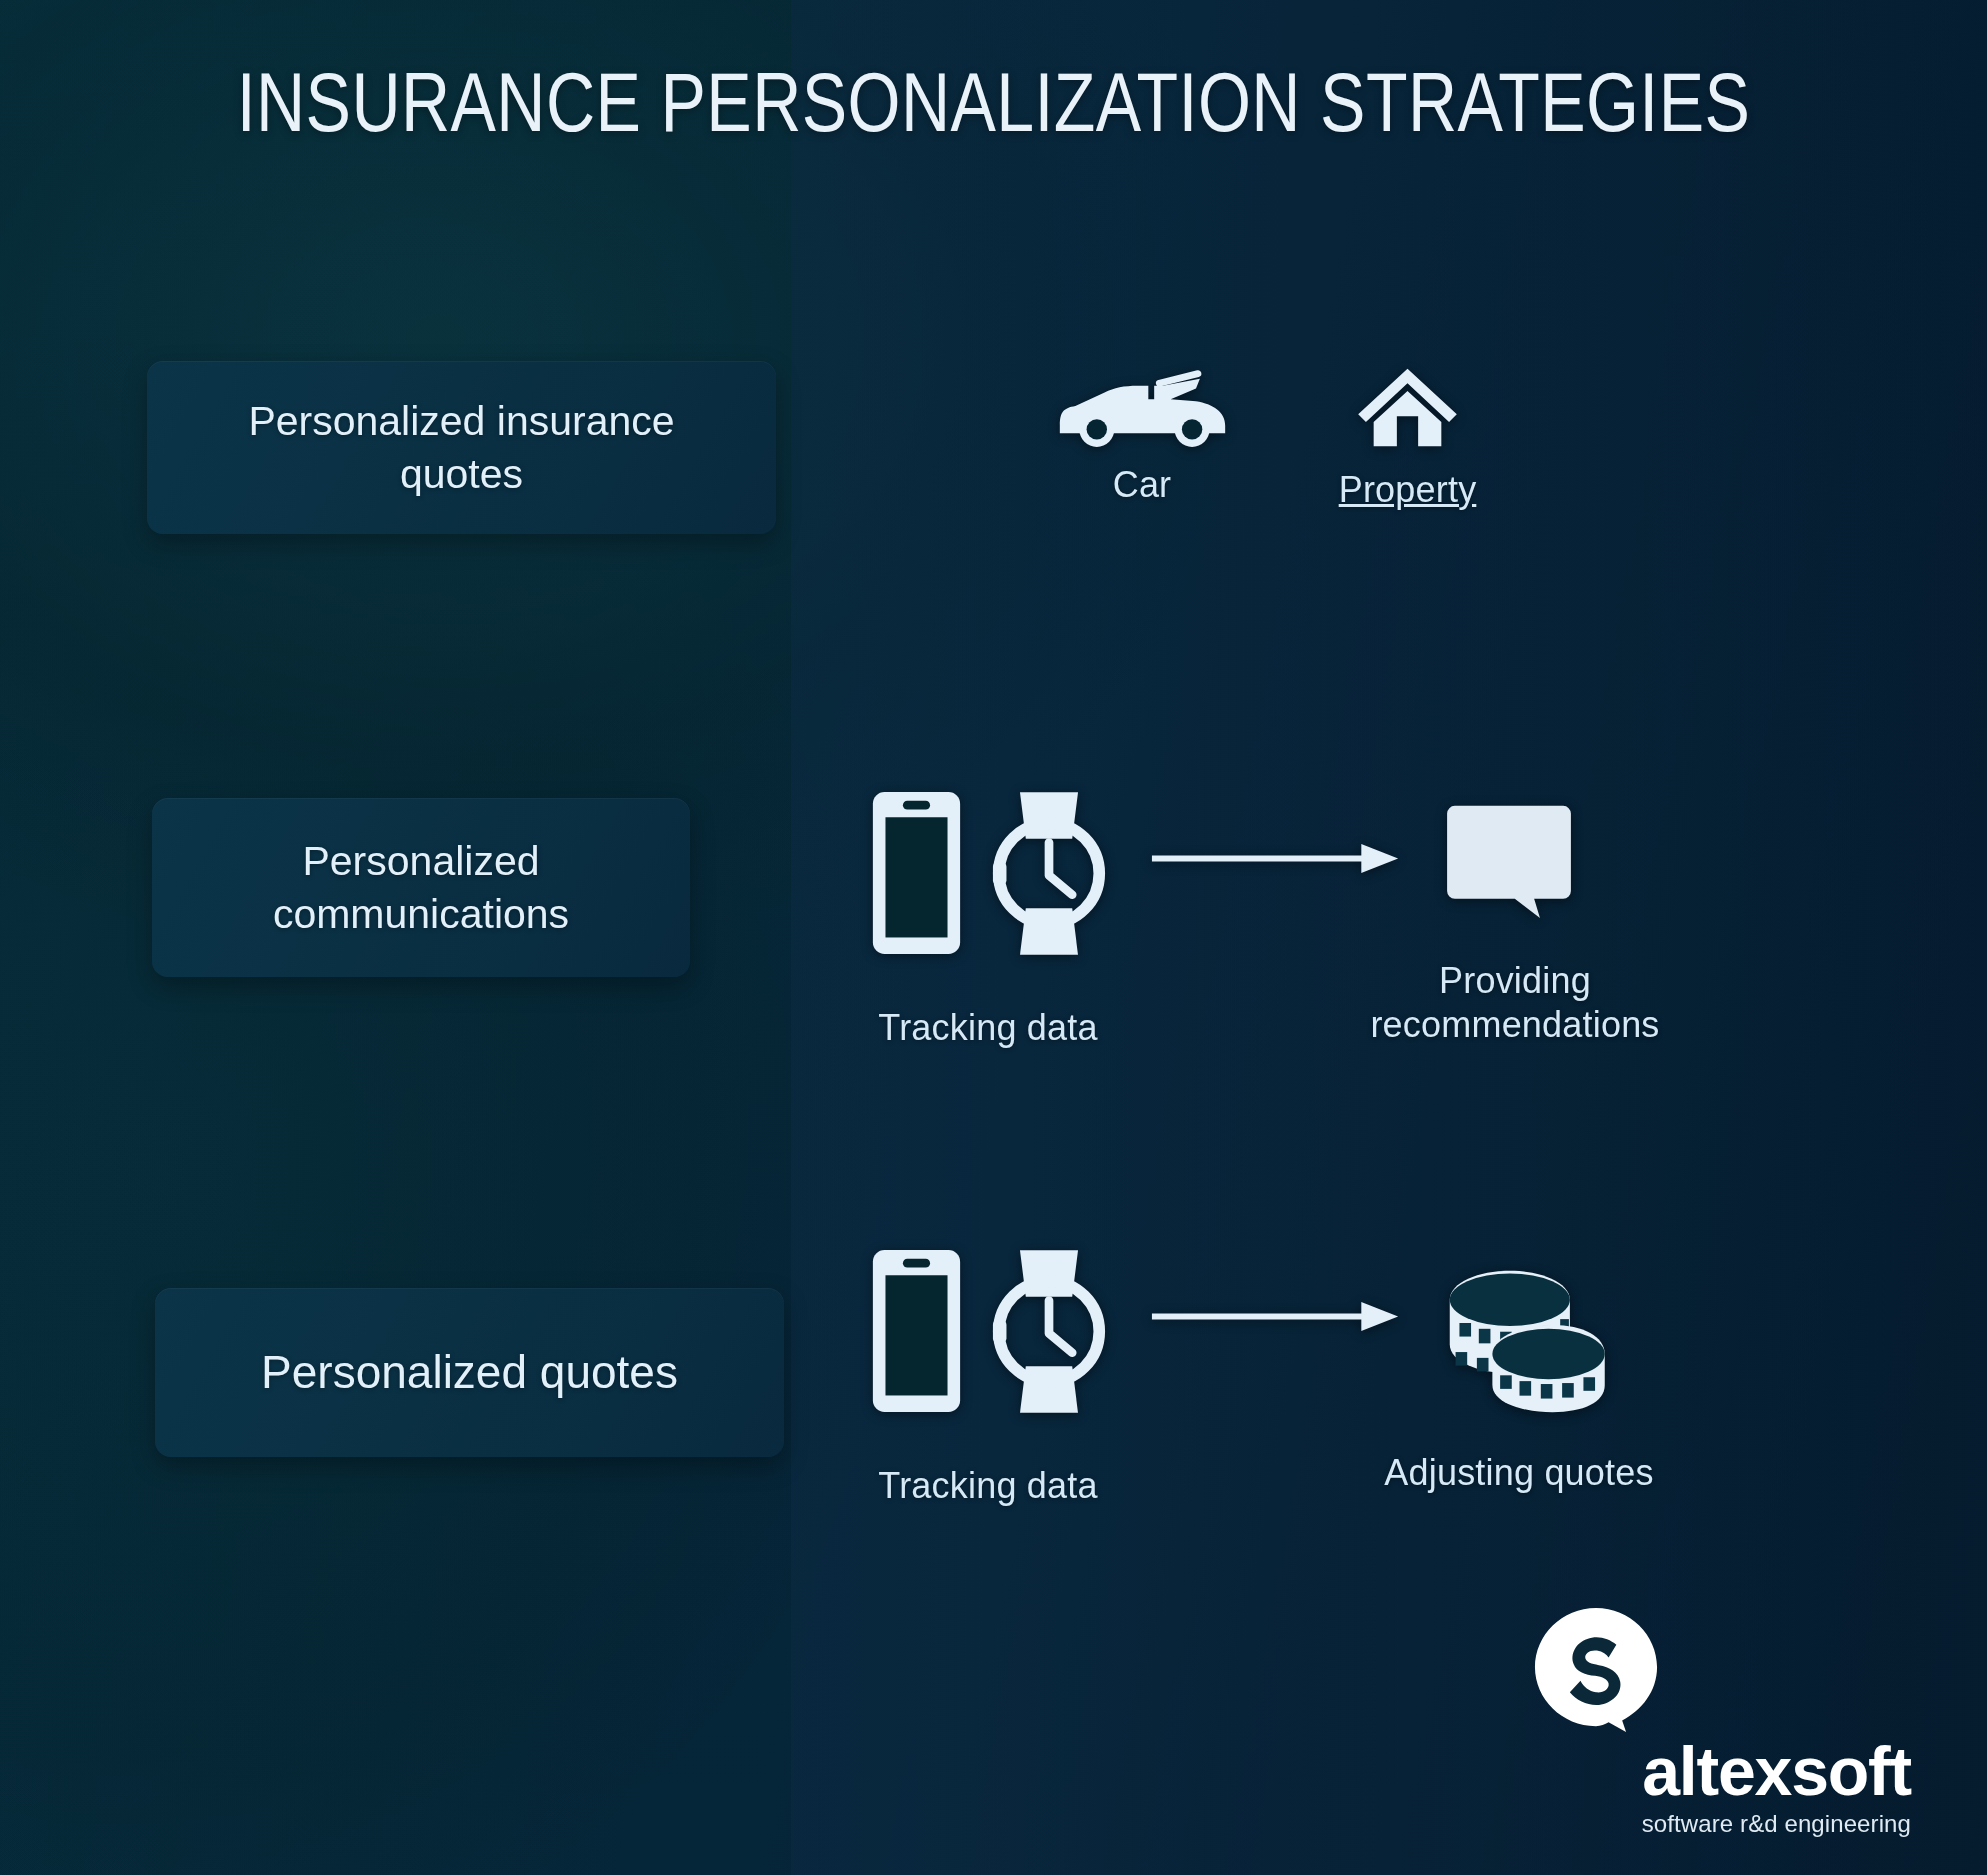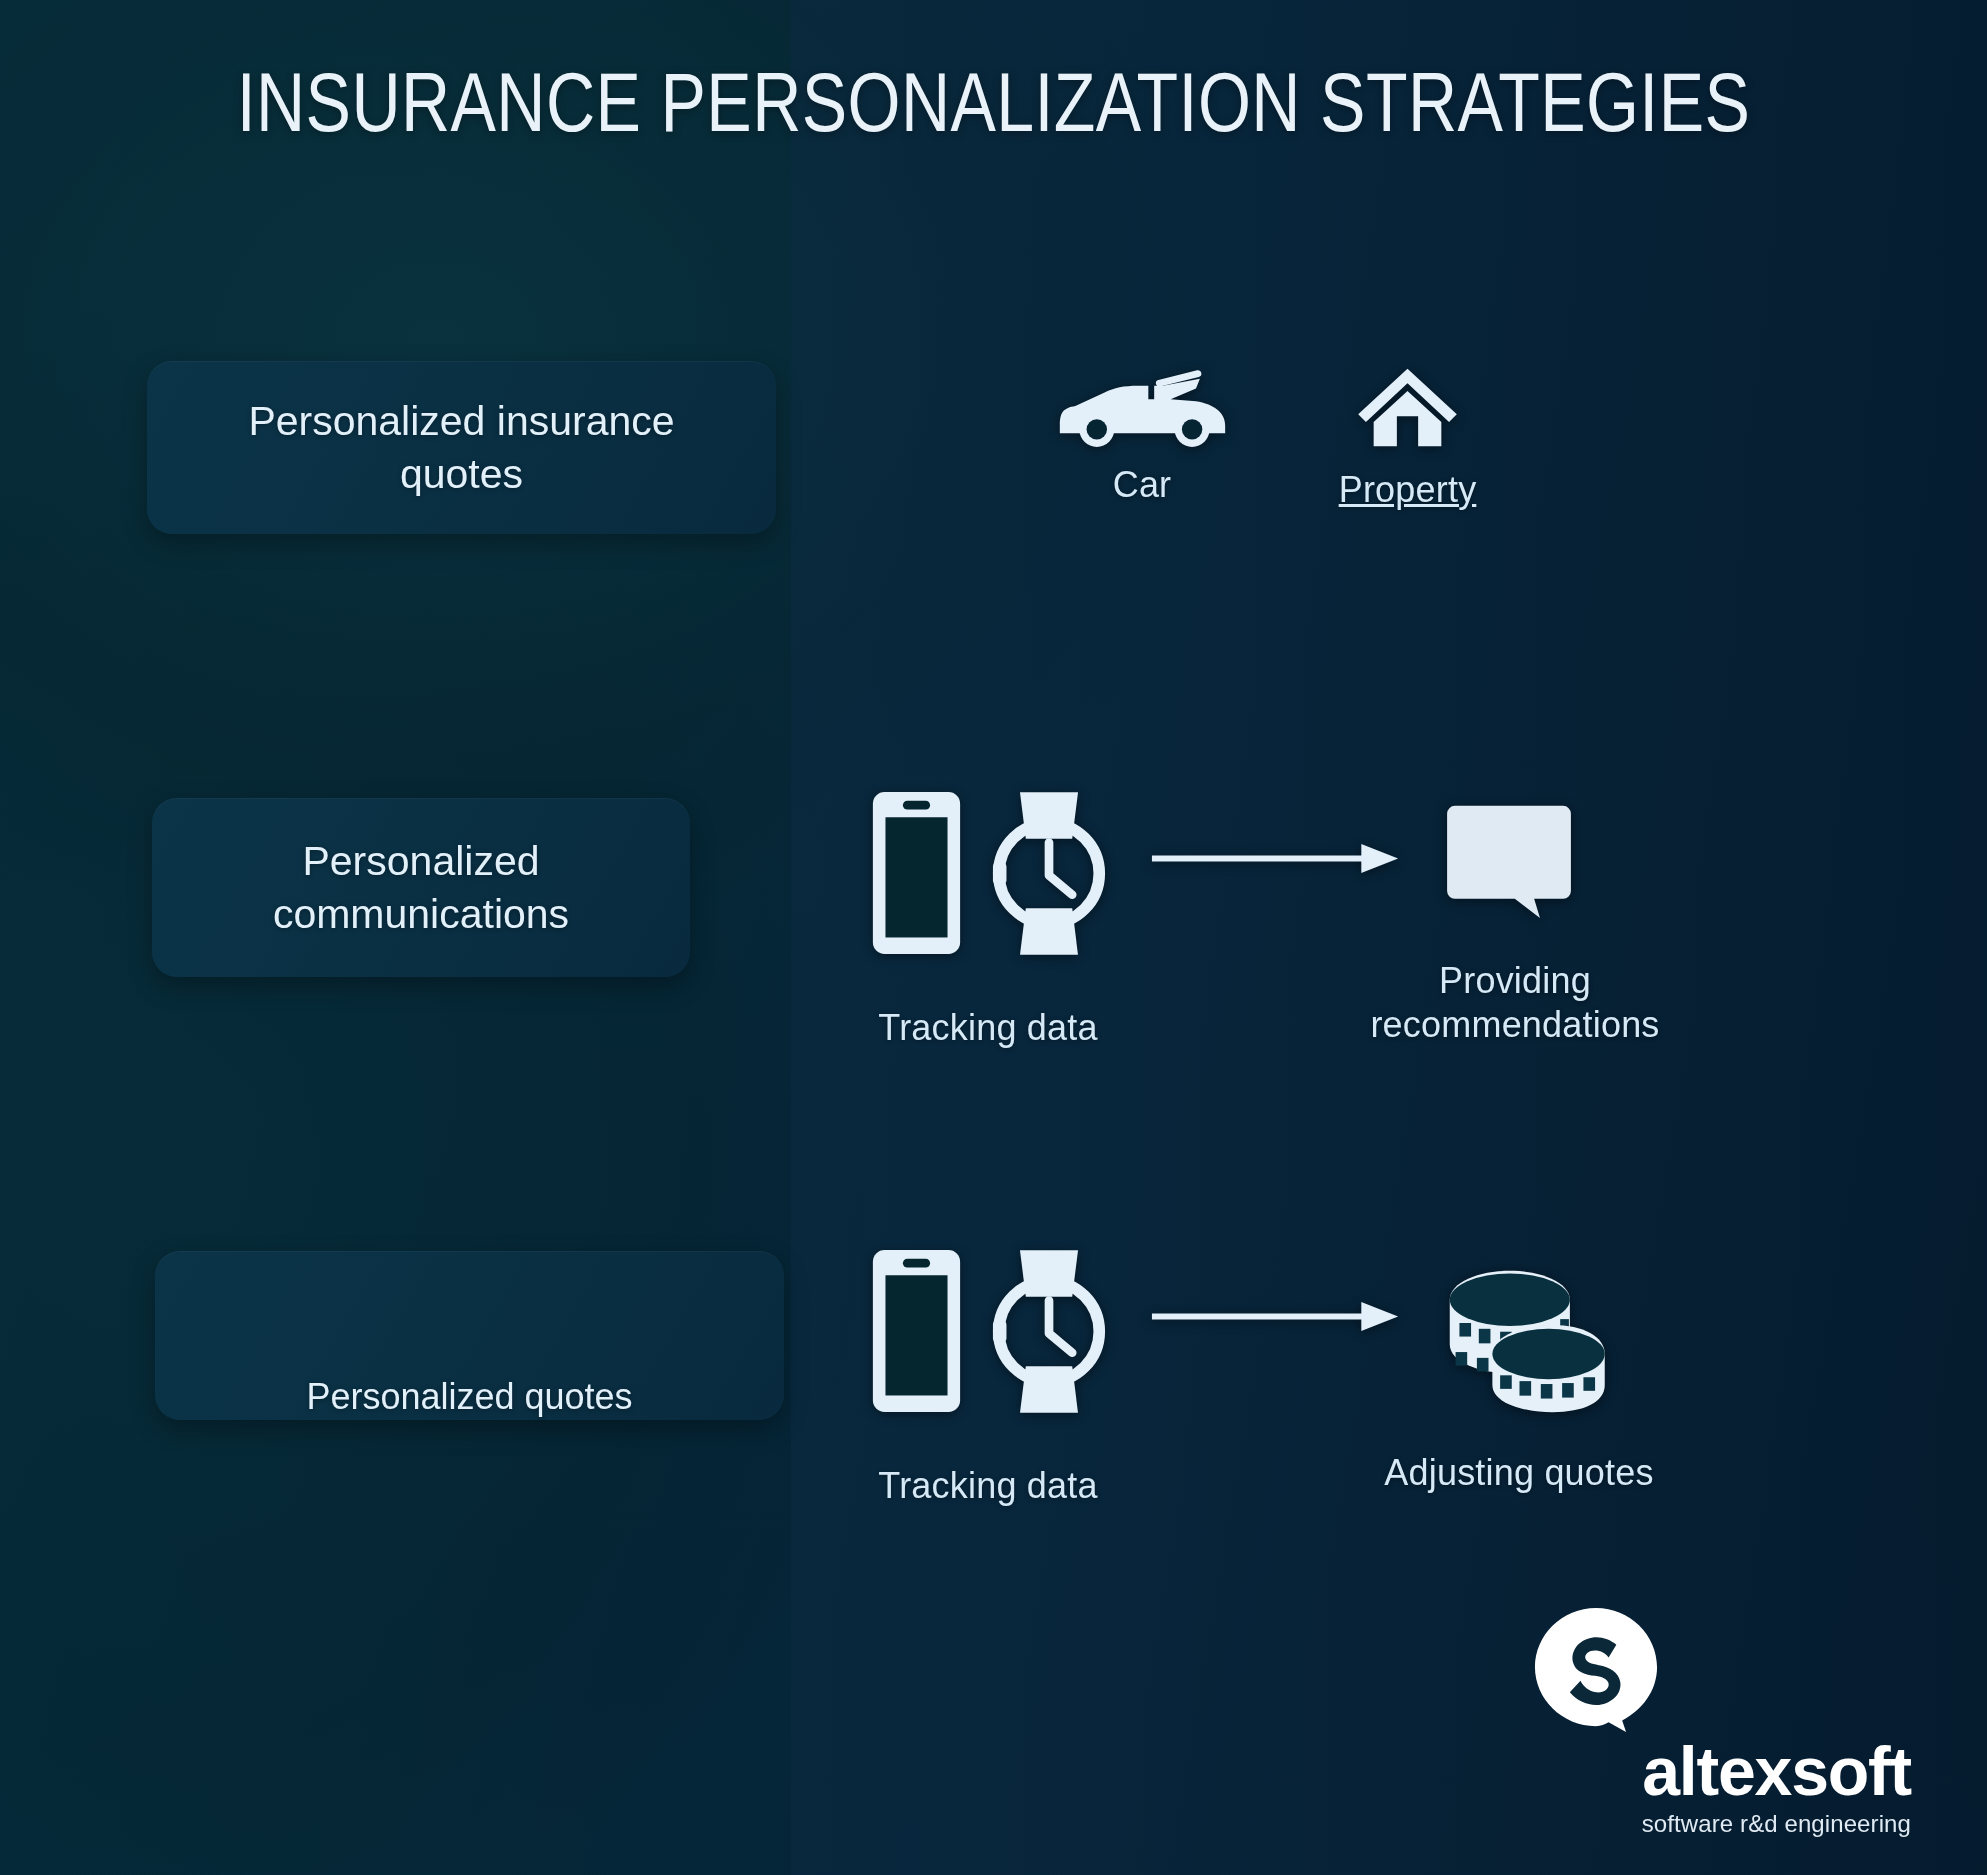--- a/index.html
+++ b/index.html
@@ -41,34 +41,34 @@
     letter-spacing:0.5px;
     font-weight:400;
     transform:scaleX(0.82);
     transform-origin:50% 0;
     text-shadow:0 1.9px 9.7px rgba(0,0,0,0.35);
   }
 
   
   .card {
     position:absolute;
-    border-radius:25px;
+    border-radius:16px;
     background:linear-gradient(120deg, #0b3448 0%, #0a3044 45%, #092a3e 100%);
     box-shadow:0 9.7px 25px rgba(0,0,0,0.30), inset 0 1px 0 rgba(255,255,255,0.04);
     display:flex; align-items:center; justify-content:center;
     color:#e2f0fa;
     text-align:center;
     line-height:1.28;
     padding:0 34px;
   }
   .card span { display:block; text-shadow:0 1px 5.8px rgba(0,0,0,0.35); }
 
   #card-1 { left:147px; top:361px;  width:629px; height:173px; font-size:41px; }
   #card-2 { left:152px; top:798px;  width:538px; height:179px; font-size:41px; }
-  #card-3 { left:155px; top:1251px; width:629px; height:169px; font-size:36px;align-items:flex-end; }
+  #card-3 { left:155px; top:1288px; width:629px; height:169px; font-size:46px; }
 
   
   .icon-block { position:absolute; display:flex; flex-direction:column; align-items:center; }
   .cap {
     color:#d6e9f6; font-size:36px; letter-spacing:0.2px; line-height:1.22;
     text-align:center; text-shadow:0 1px 5.8px rgba(0,0,0,0.40); white-space:nowrap;
   }
   .cap.wrap { white-space:normal; }
 
   svg { display:block; overflow:visible; }

